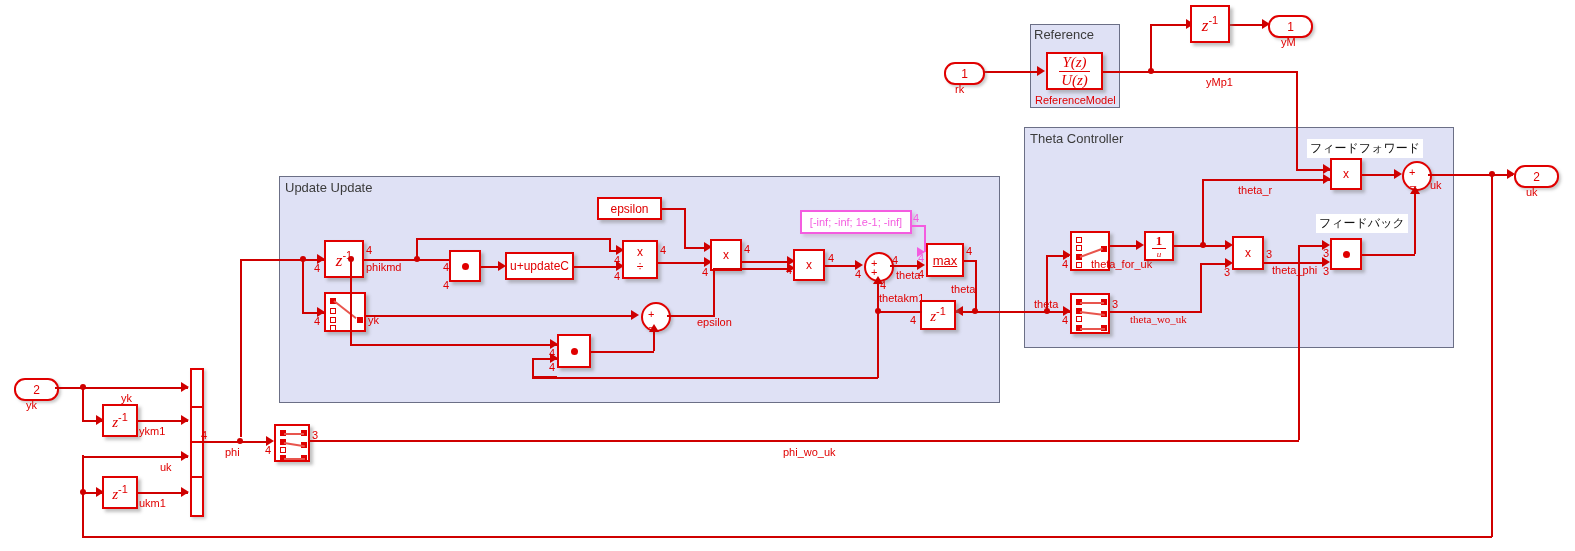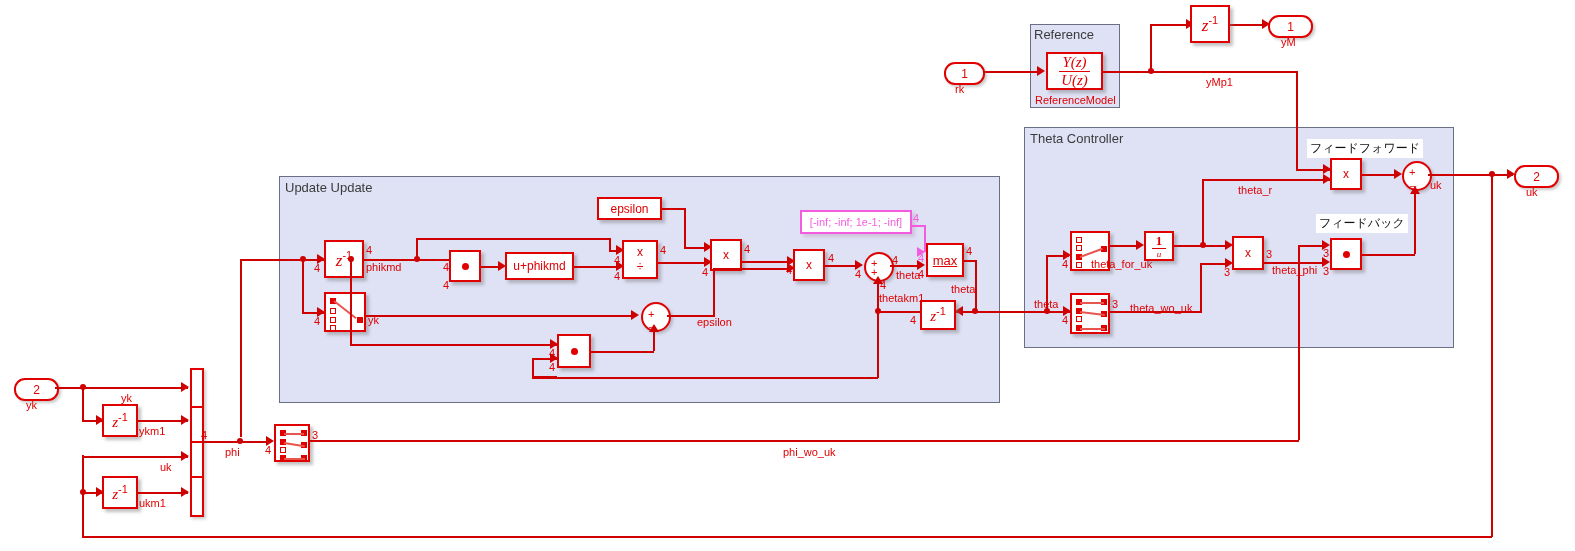--- a/index.html
+++ b/index.html
@@ -196,21 +196,21 @@
   <div class="wdt" style="left:443px;top:261px;">4</div>
   <div class="wdt" style="left:443px;top:279px;">4</div>
 
   <div class="blk" style="left:449px;top:250px;width:32px;height:32px;">
     <span class="dot-mark"></span>
   </div>
   <div class="w wh" style="left:481px;top:266px;width:21px;"></div>
   <div class="ar ar-r" style="left:498px;top:261px;"></div>
 
   <div class="blk b-small" style="left:505px;top:252px;width:69px;height:28px;">
-    <span>u+phikmd</span>
+    <span>u+updateC</span>
   </div>
   <div class="w wh" style="left:574px;top:266px;width:45px;"></div>
   <div class="ar ar-r" style="left:616px;top:261px;"></div>
   <div class="wdt" style="left:614px;top:270px;">4</div>
 
   <div class="blk divblk" style="left:622px;top:240px;width:36px;height:39px;">
     <span>x</span>
     <span>÷</span>
   </div>
   <div class="wdt" style="left:660px;top:244px;">4</div>
@@ -355,21 +355,21 @@
     <span class="sqo" style="left:4px;top:21px;"></span>
     <span class="sq" style="left:4px;top:30px;"></span>
     <span class="sq" style="left:29px;top:4px;"></span>
     <span class="sq" style="left:29px;top:16px;"></span>
     <span class="sq" style="left:29px;top:30px;"></span>
     <span class="sline" style="left:8px;top:7px;width:24px;transform:rotate(0deg);"></span>
     <span class="sline" style="left:8px;top:16px;width:25px;transform:rotate(7deg);"></span>
     <span class="sline" style="left:8px;top:33px;width:25px;transform:rotate(0deg);"></span>
   </div>
   <div class="wdt" style="left:1112px;top:298px;">3</div>
-  <div class="sig" style="left:1130px;top:302px;">theta_wo_uk</div>
+  <div class="sig" style="left:1130px;top:313px;font-family:Liberation Serif, serif;">theta_wo_uk</div>
   <div class="w wh" style="left:1110px;top:311px;width:92px;"></div>
   <div class="w wv" style="left:1200px;top:263px;height:48px;"></div>
   <div class="w wh" style="left:1200px;top:263px;width:28px;"></div>
   <div class="ar ar-r" style="left:1225px;top:258px;"></div>
   <div class="wdt" style="left:1224px;top:266px;">3</div>
 
   <div class="blk b-small" style="left:1232px;top:236px;width:32px;height:34px;">
     <span>x</span>
   </div>
   <div class="wdt" style="left:1266px;top:248px;">3</div>

